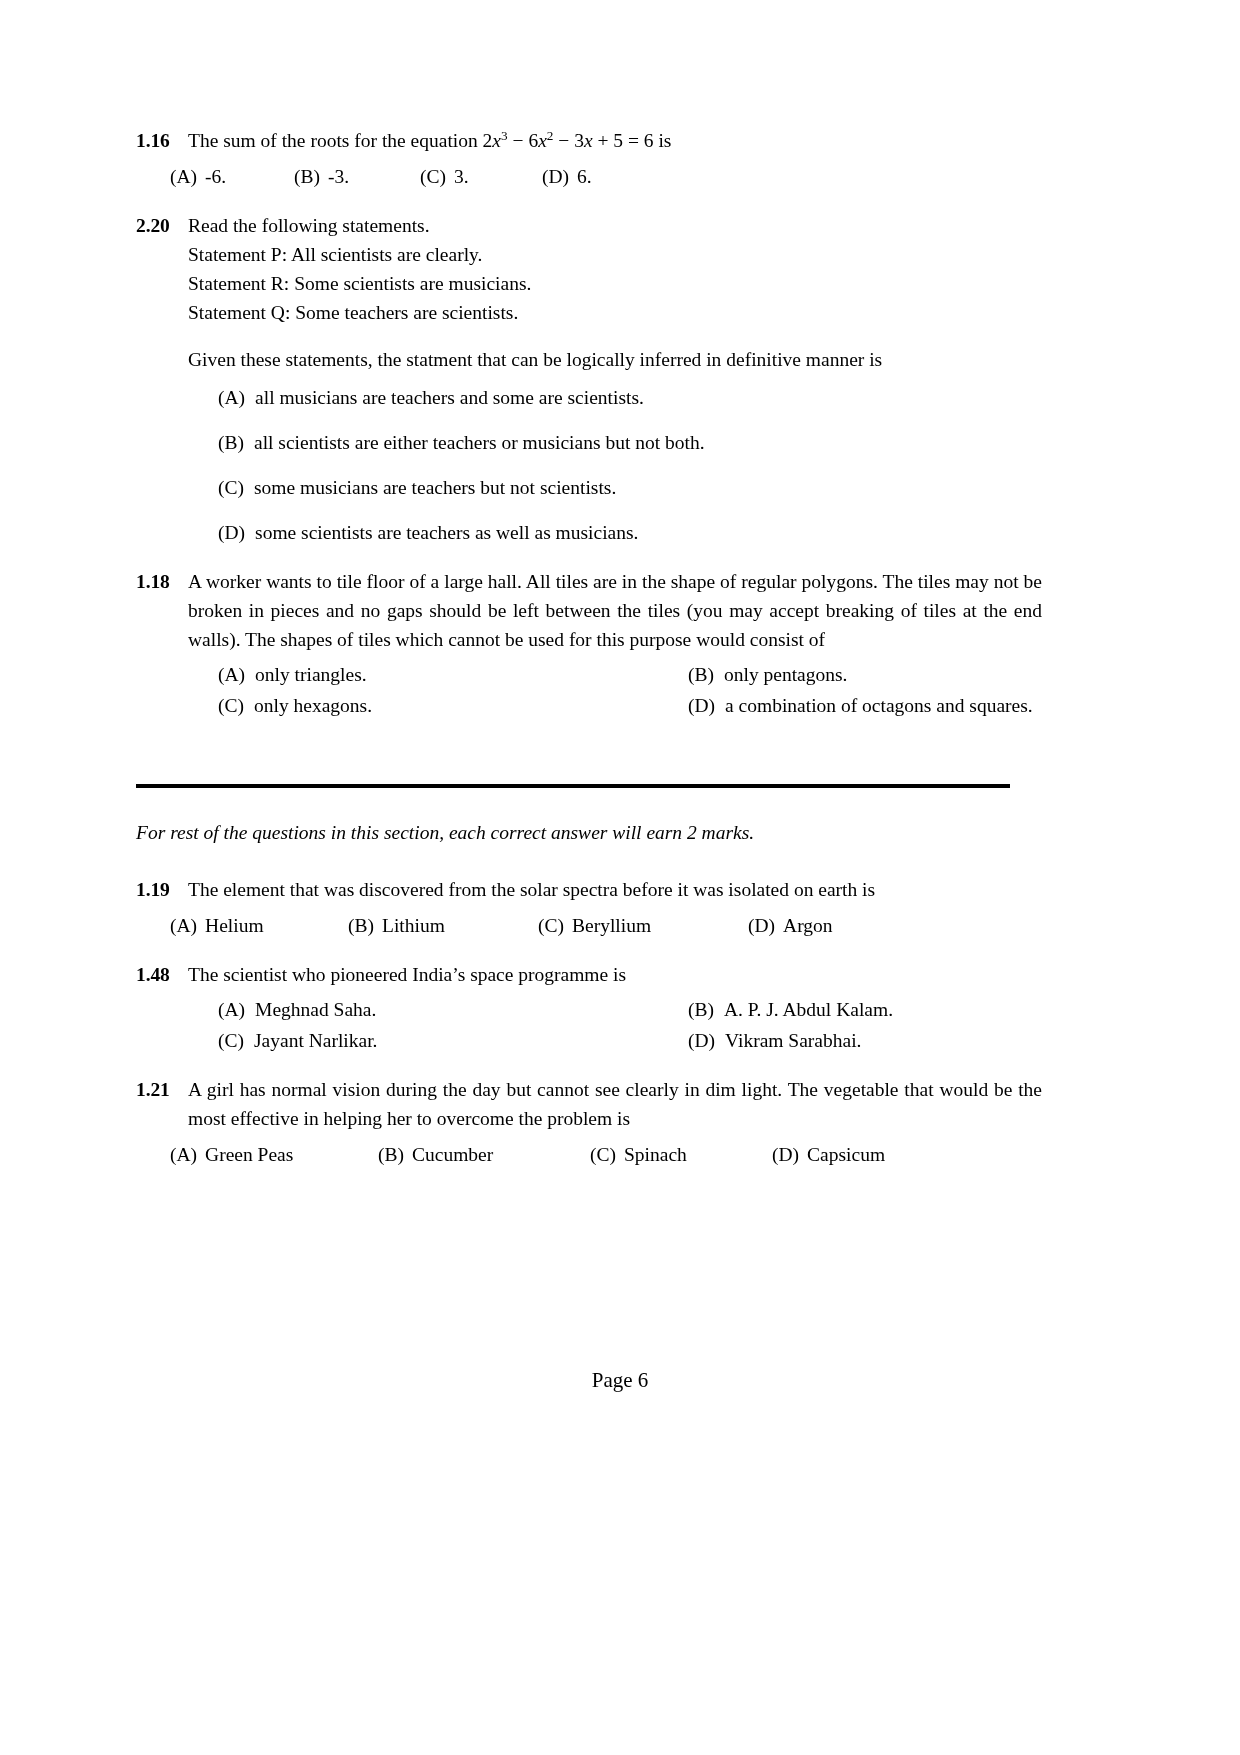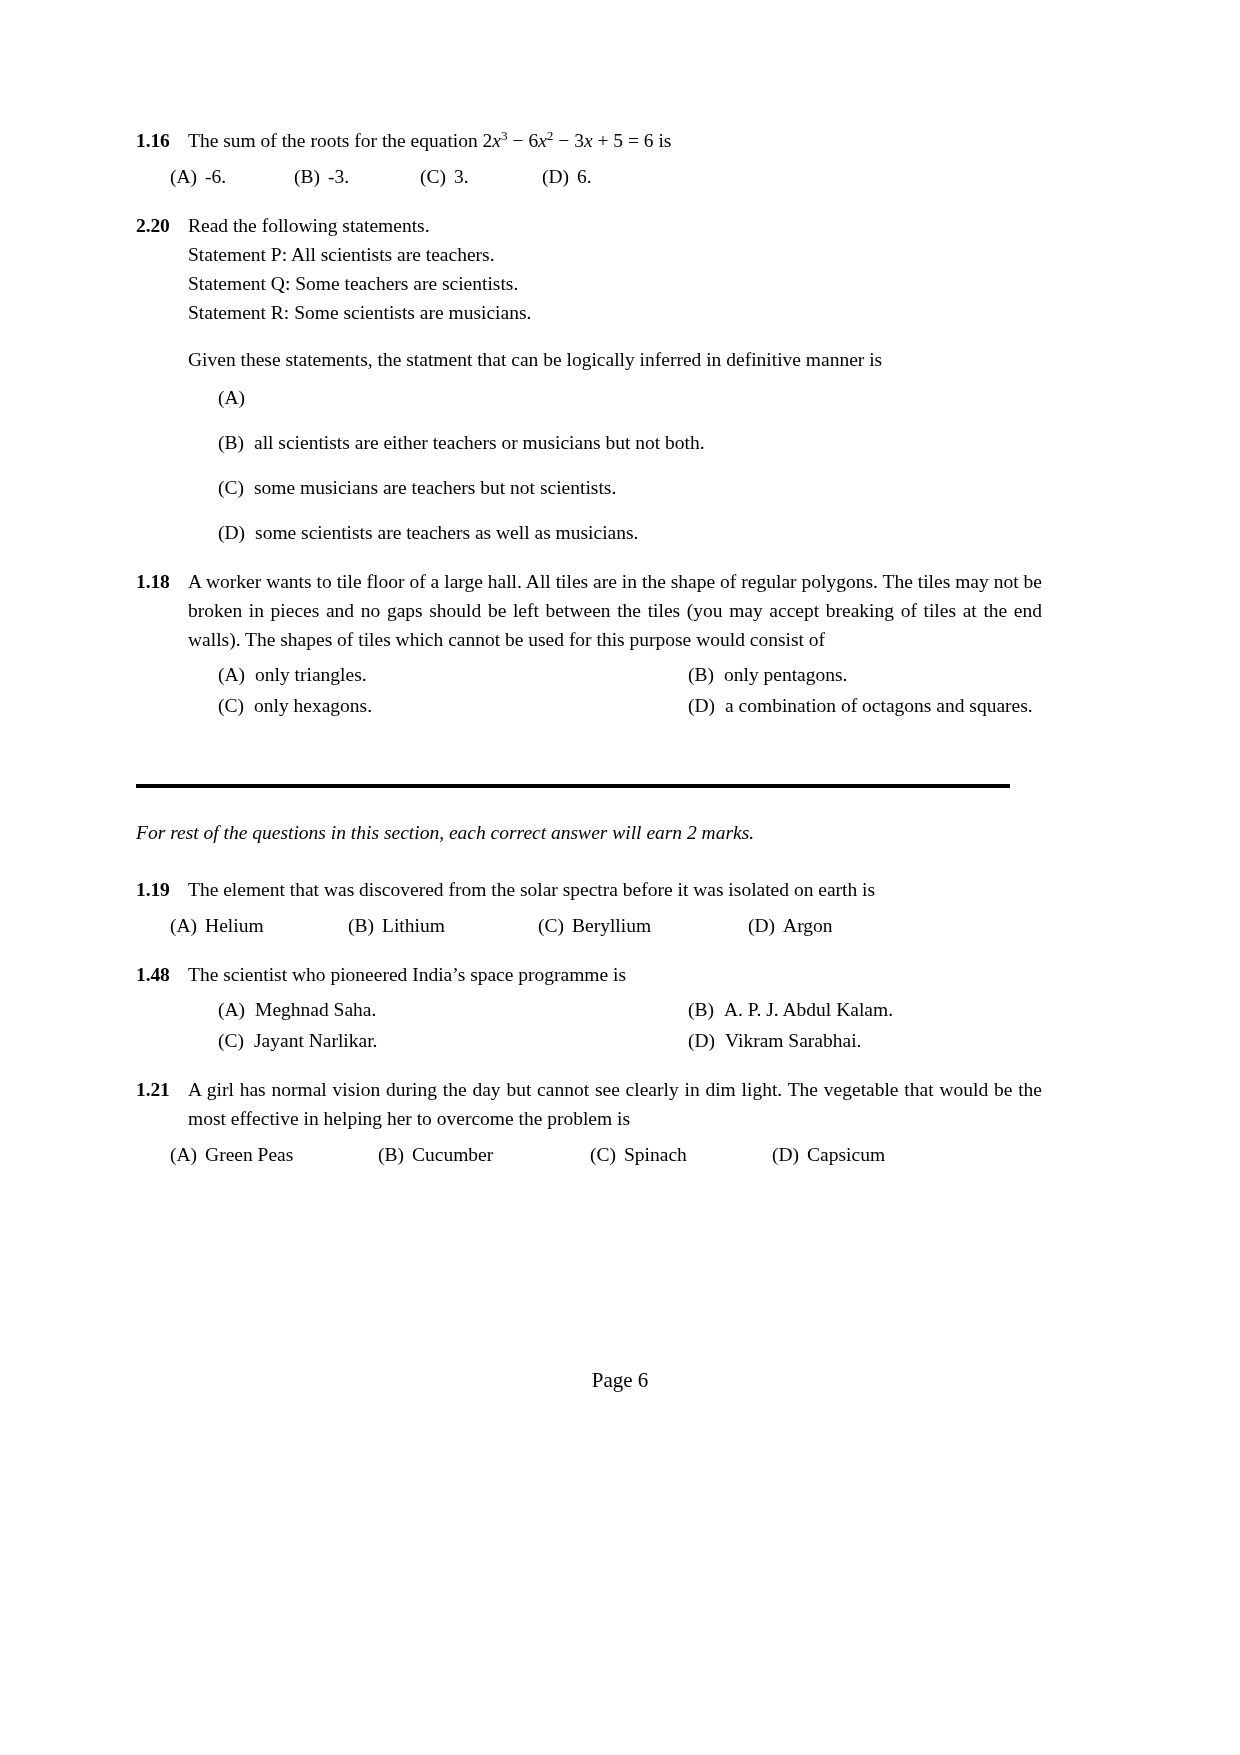--- a/index.html
+++ b/index.html
@@ -170,32 +170,33 @@
       </div>
     </div>
 
     <div class="gap-md"></div>
 
     <div class="question">
       <div class="qnum">2.20</div>
       <div class="qbody nojust">
         <div>Read the following statements.</div>
         <div class="statements">
-          <div>Statement P: All scientists are teachers.</div>
+          <div>Statement P: All scientists are clearly.</div>
+          <div>Statement R: Some scientists are musicians.</div>
           <div>Statement Q: Some teachers are scientists.</div>
-          <div>Statement R: Some scientists are musicians.</div>
         </div>
         <div style="height:18px"></div>
         <div>Given these statements, the statment that can be logically inferred in definitive manner is</div>
       </div>
     </div>
 
     <div class="opt-list">
       <div class="opt-line">
         <span class="opt-label">(A)</span>
+        <span>all musicians are teachers and some are scientists.</span>
       </div>
       <div class="opt-line">
         <span class="opt-label">(B)</span>
         <span>all scientists are either teachers or musicians but not both.</span>
       </div>
       <div class="opt-line">
         <span class="opt-label">(C)</span>
         <span>some musicians are teachers but not scientists.</span>
       </div>
       <div class="opt-line">

